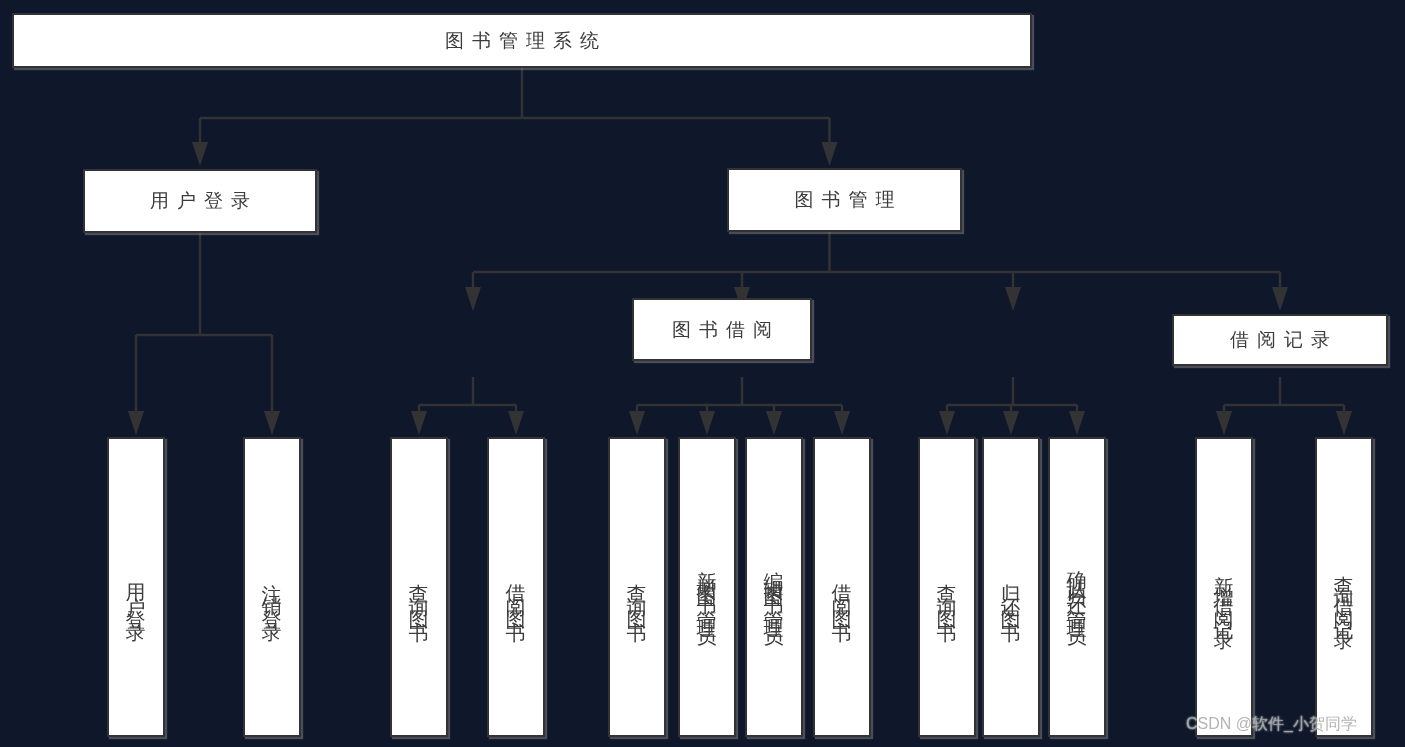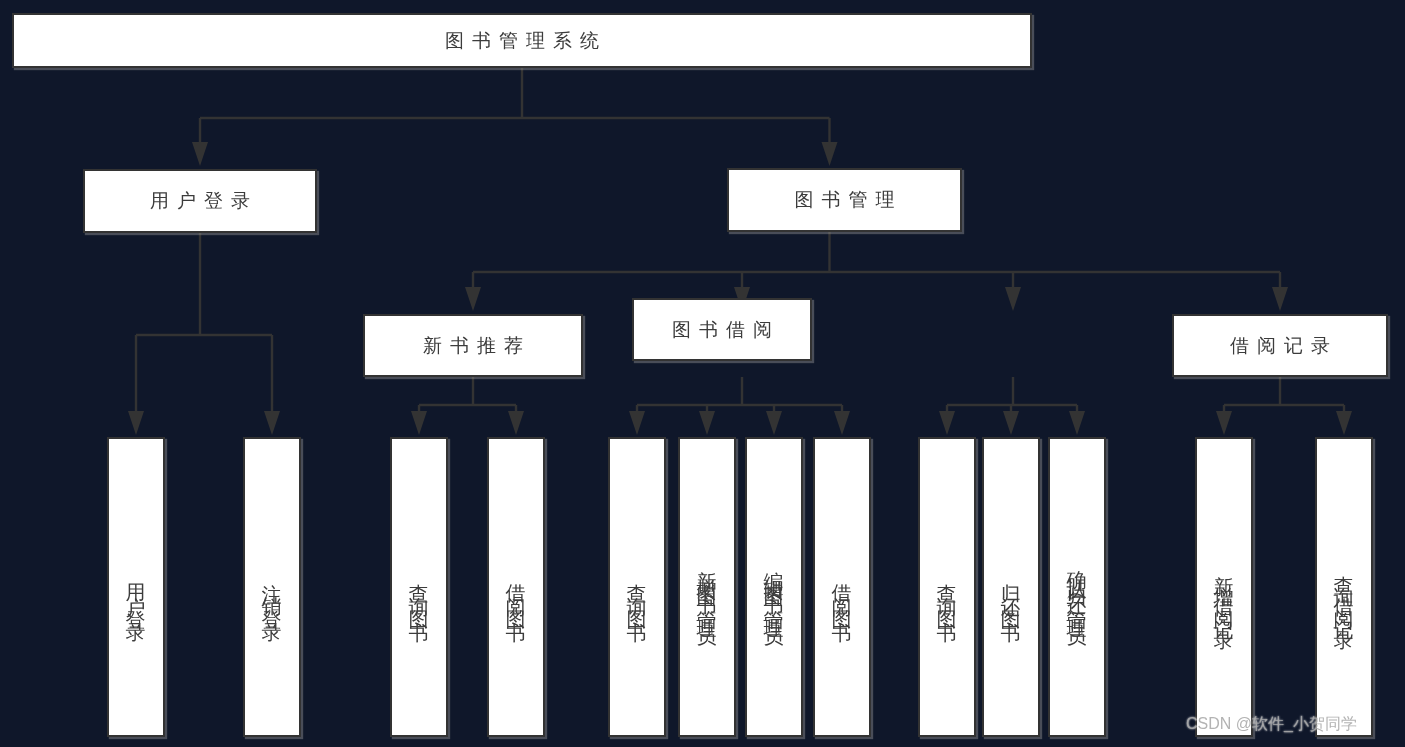--- a/index.html
+++ b/index.html
@@ -71,27 +71,24 @@
     <span class="hlabel">图书管理系统</span>
   </div>
 
   <div class="box" style="left:83px; top:169px; width:234px; height:64px;">
     <span class="hlabel">用户登录</span>
   </div>
   <div class="box" style="left:712px; top:168px; width:235px; height:64px;margin-left:15px;">
     <span class="hlabel">图书管理</span>
   </div>
 
-  <div class="box" style="left:363px; top:314px; width:220px; height:63px;">
-    <span class="hlabel">新书推荐</span>
-  </div>
   <div class="box" style="left:632px; top:298px; width:180px; height:63px;">
     <span class="hlabel">图书借阅</span>
   </div>
-  <div class="box" style="left:1172px; top:314px; width:216px; height:63px;">
+  <div class="box" style="left:1172px; top:314px; width:216px; height:52px;">
     <span class="hlabel">借阅记录</span>
   </div>
 
   <div class="box vbox" style="left:107px;">
     <span class="vlabel ls4">用户登录</span>
   </div>
   <div class="box vbox" style="left:243px;">
     <span class="vlabel ls4">注销登录</span>
   </div>
 

